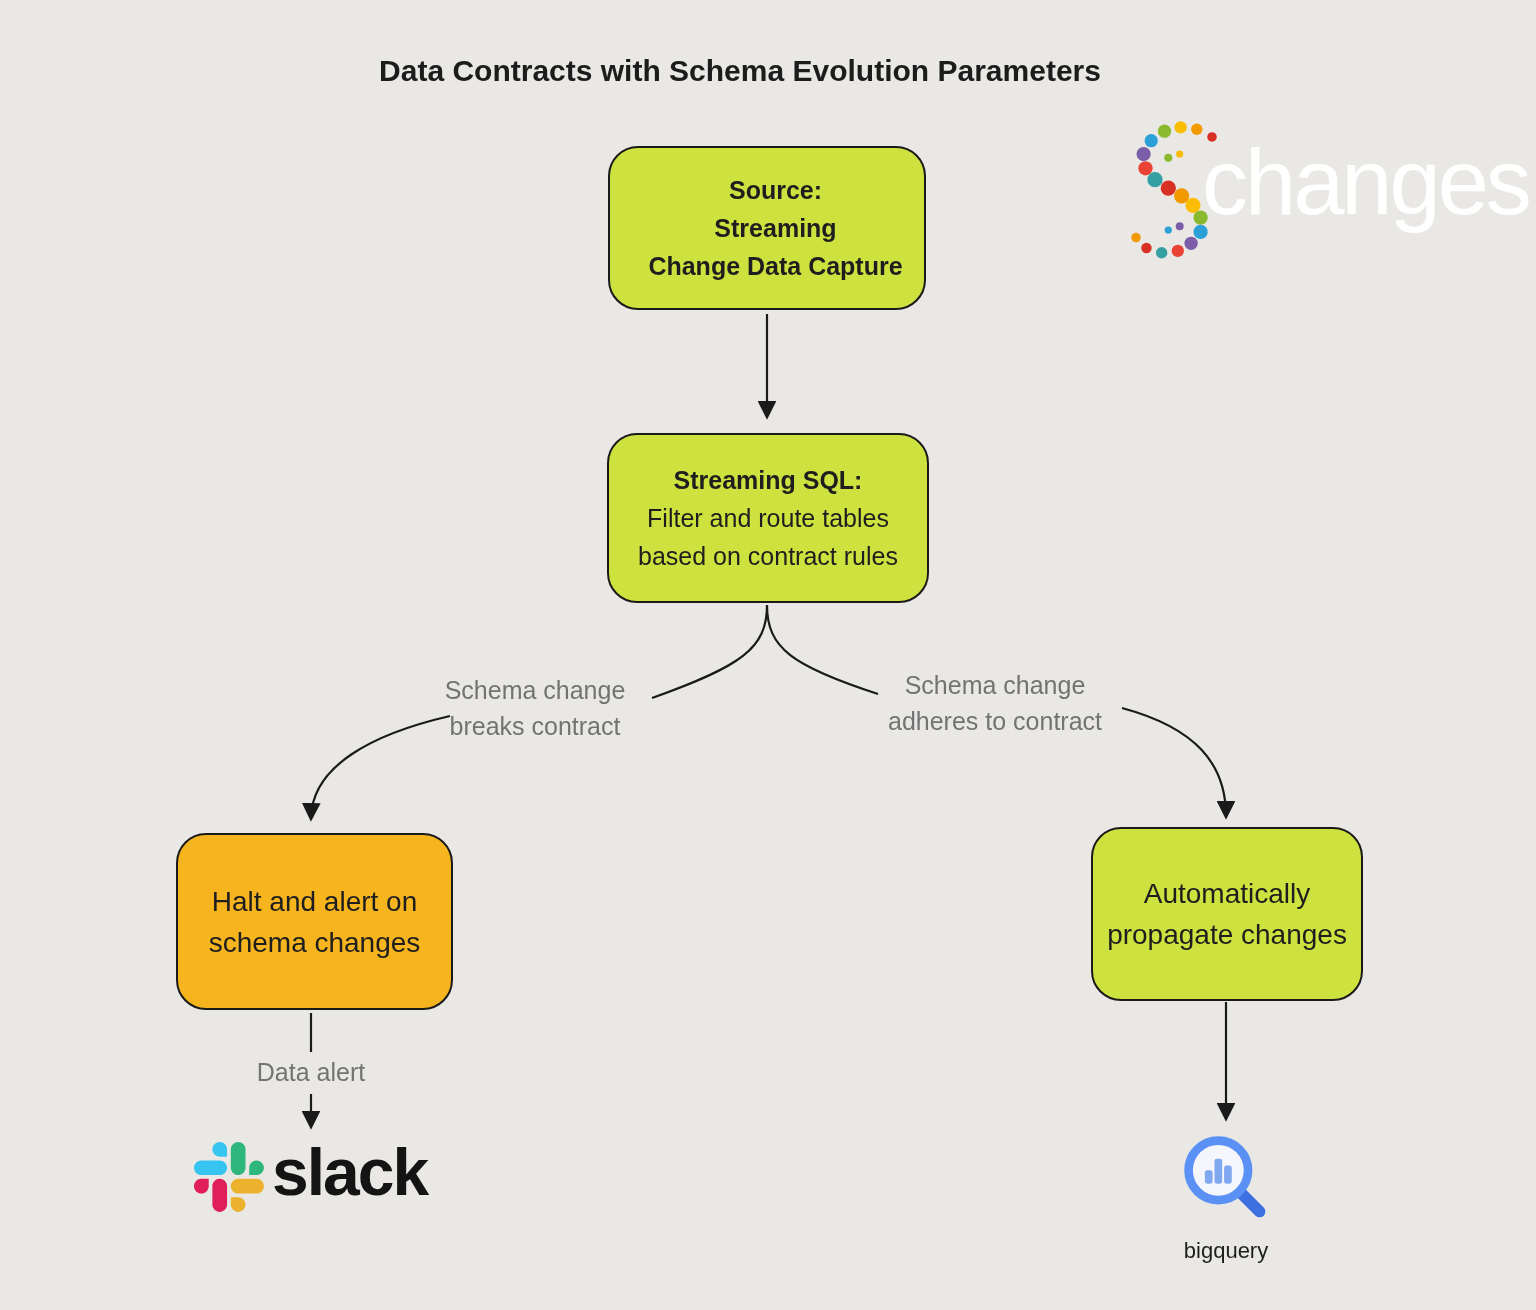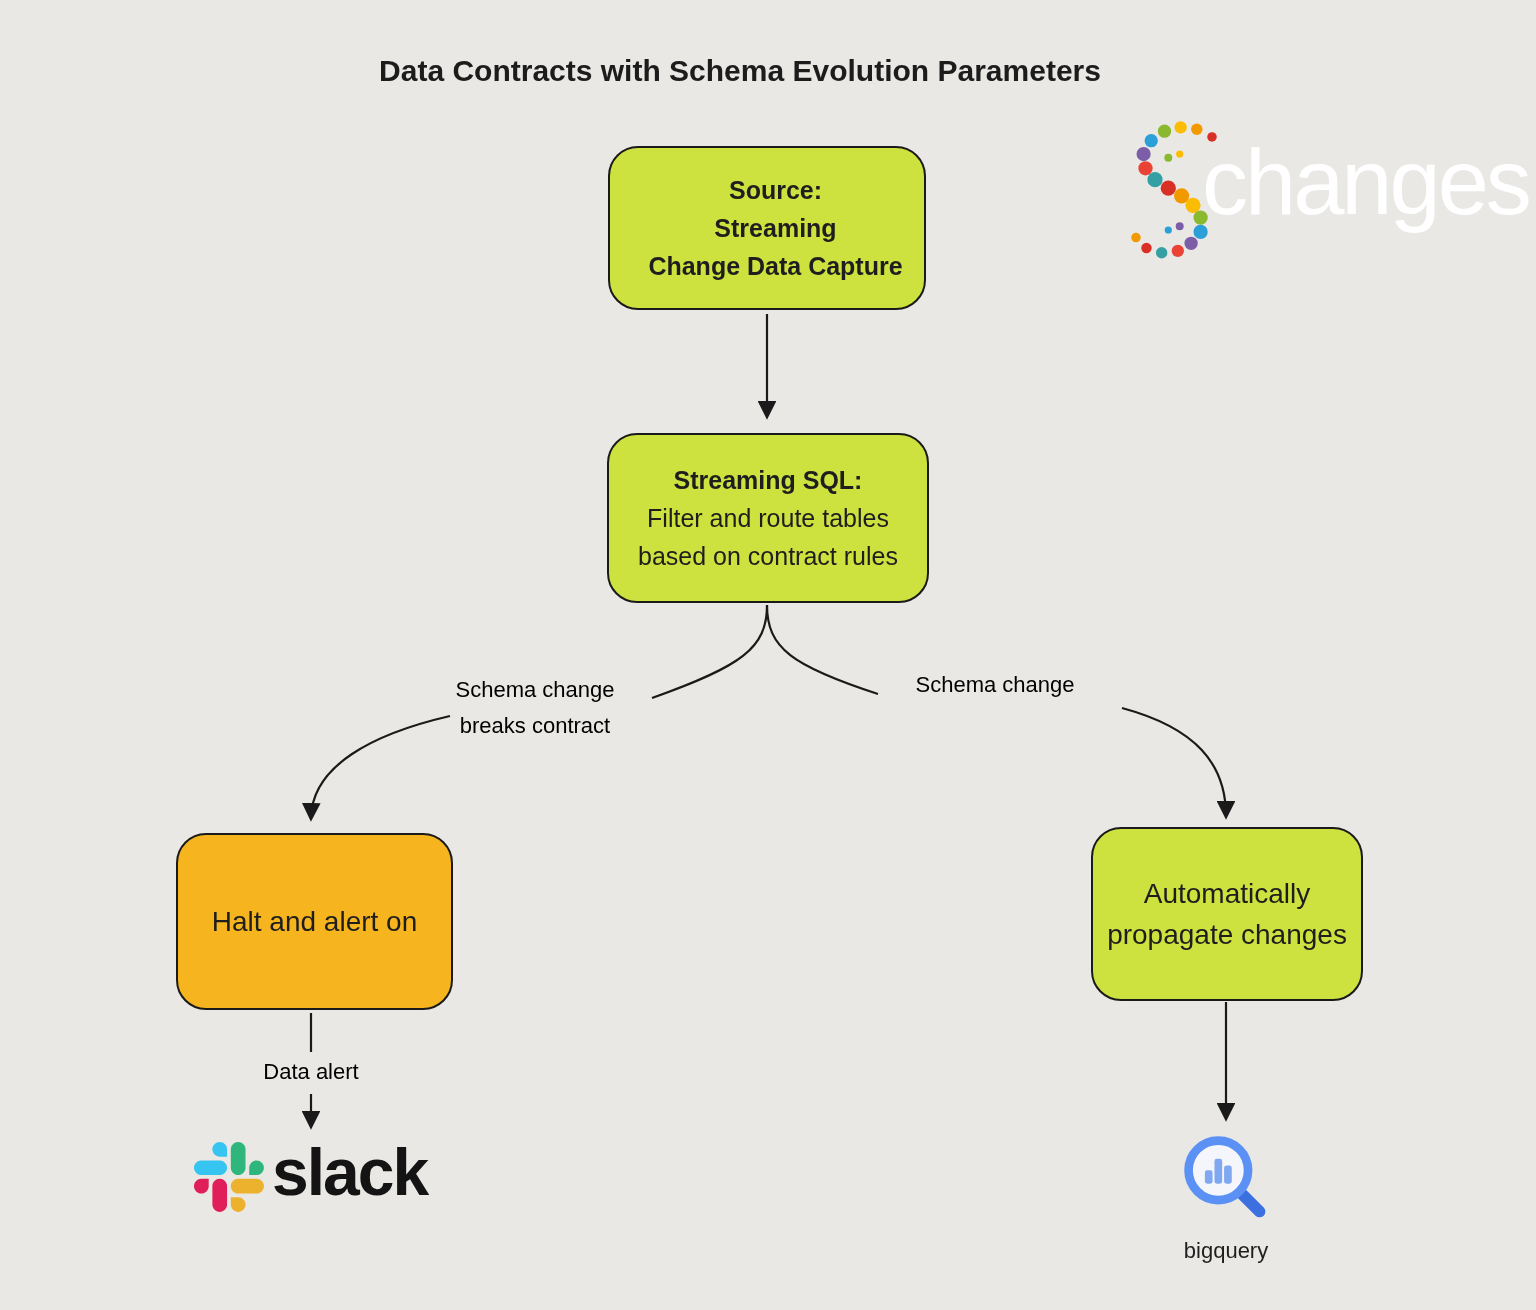--- a/index.html
+++ b/index.html
@@ -43,23 +43,23 @@
   .node-stream   { left: 607px;  top: 433px; width: 322px; height: 170px; }
   .node-halt     { left: 176px;  top: 833px; width: 277px; height: 177px; }
   .node-prop     { left: 1091px; top: 827px; width: 272px; height: 174px; }
   .node-line { font-size: 25px; line-height: 38px; }
   .node-line.bold { font-weight: 700; }
   .node-line.big { font-size: 28px; line-height: 41px; }
   
   .edge-label {
     position: absolute;
     text-align: center;
-    font-size: 22px;
+    font-size: 25px;
     line-height: 36px;
-    color: #000000;
+    color: #737373;
     z-index: 3;
   }
   .label-breaks  { left: 380px; top: 672px; width: 310px; }
   .label-adheres { left: 845px; top: 667px; width: 300px; }
   .label-send-alert {
     left: 236px; top: 1052px; width: 150px;
     background: var(--bg, #e9e8e5);
     padding: 2px 0 4px 0;
   }
   
@@ -152,34 +152,36 @@
   </div>
 
   <div class="node green node-stream">
     <div class="node-line bold">Streaming SQL:</div>
     <div class="node-line">Filter and route tables</div>
     <div class="node-line">based on contract rules</div>
   </div>
 
   <div class="node orange node-halt">
     <div class="node-line big">Halt and alert on</div>
+    <div class="node-line big">schema changes</div>
   </div>
 
   <div class="node green node-prop">
     <div class="node-line big">Automatically</div>
     <div class="node-line big">propagate changes</div>
   </div>
 
   <div class="edge-label label-breaks">
     <div>Schema change</div>
     <div>breaks contract</div>
   </div>
 
   <div class="edge-label label-adheres">
     <div>Schema change</div>
+    <div>adheres to contract</div>
   </div>
 
   <div class="edge-label label-send-alert">Data alert</div>
 
   <div class="slack-logo">
     <svg class="slack-mark" viewBox="0 0 123 123">
       <path d="M25.8 77.6c0 7.1-5.8 12.9-12.9 12.9S0 84.7 0 77.6s5.8-12.9 12.9-12.9h12.9v12.9z" fill="#e01e5a"></path>
       <path d="M32.3 77.6c0-7.1 5.8-12.9 12.9-12.9s12.9 5.8 12.9 12.9v32.3c0 7.1-5.8 12.9-12.9 12.9s-12.9-5.8-12.9-12.9V77.6z" fill="#e01e5a"></path>
       <path d="M45.2 25.8c-7.1 0-12.9-5.8-12.9-12.9S38.1 0 45.2 0s12.9 5.8 12.9 12.9v12.9H45.2z" fill="#36c5f0"></path>
       <path d="M45.2 32.3c7.1 0 12.9 5.8 12.9 12.9s-5.8 12.9-12.9 12.9H12.9C5.8 58.1 0 52.3 0 45.2s5.8-12.9 12.9-12.9h32.3z" fill="#36c5f0"></path>

